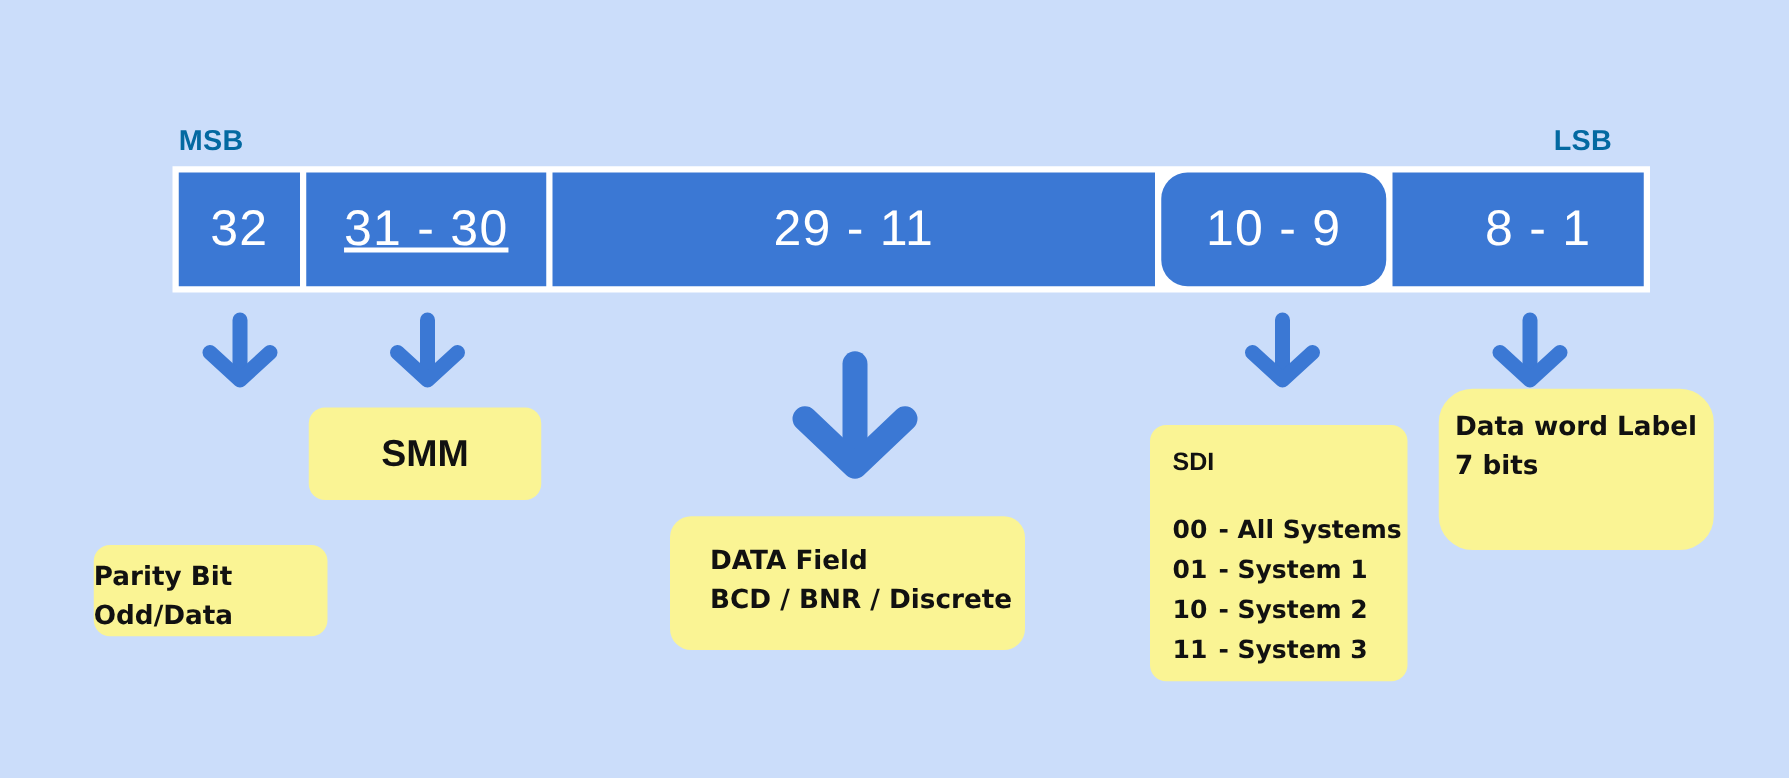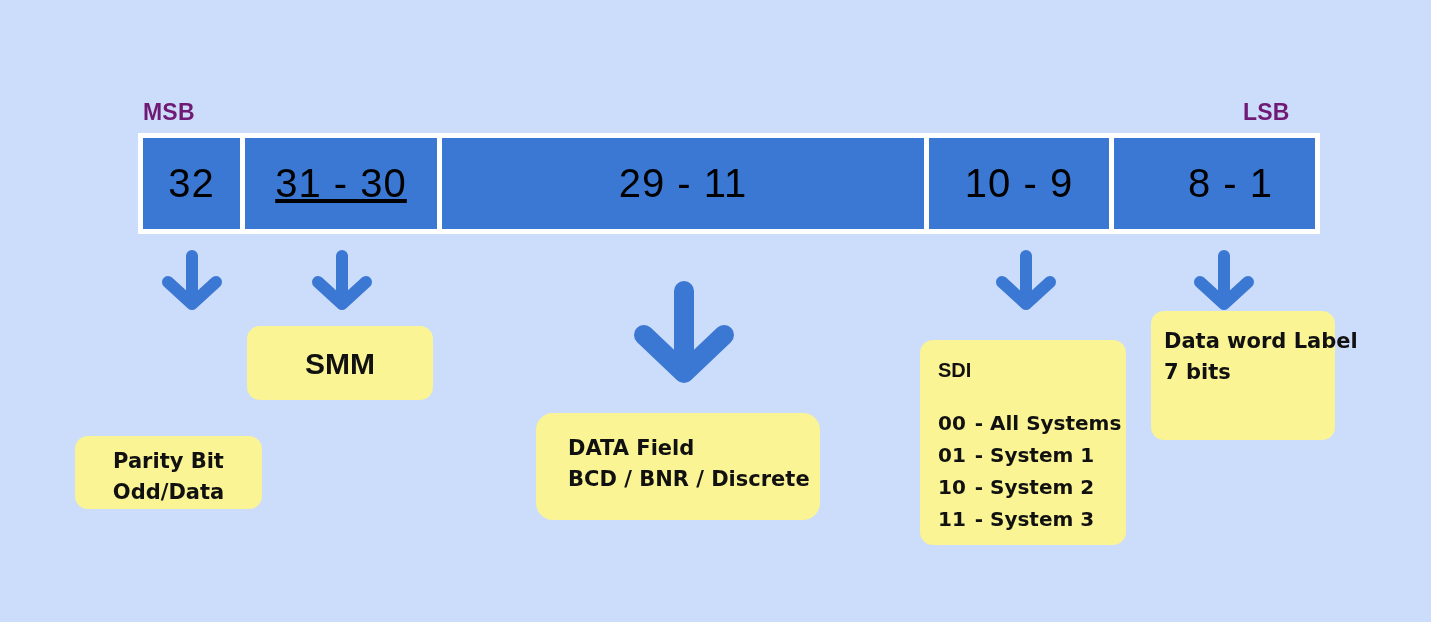--- a/index.html
+++ b/index.html
@@ -18,21 +18,21 @@
     position: absolute;
     inset: 0;
   }
 
   
   .endian-label {
     position: absolute;
     font-family: "Liberation Sans", sans-serif;
     font-size: 23px;
     font-weight: 700;
-    color: #701a75;
+    color: #0369a1;
     letter-spacing: 0.2px;
     white-space: nowrap;
   }
   #msb-label { left: 143px; top: 99px; }
   #lsb-label { left: 1243px; top: 99px; text-align: center; }
 
   
   .bit-bar {
     position: absolute;
     left: 138px;
@@ -44,32 +44,32 @@
     align-items: stretch;
     padding: 5px;
     box-sizing: border-box;
     gap: 5px;
   }
   .bit-cell {
     background: #3b78d4;
     display: flex;
     align-items: center;
     justify-content: center;
-    color: #000000;
+    color: #ffffff;
     font-family: "Liberation Sans", sans-serif;
     font-size: 40px;
     font-weight: 400;
     letter-spacing: 1px;
     white-space: nowrap;
     box-sizing: border-box;
   }
   .cell-32   { flex: 0 0 97px; }
   .cell-3130 { flex: 0 0 192px; text-decoration: underline; }
   .cell-2911 { flex: 0 0 482px; }
-  .cell-109  { flex: 0 0 180px; }
+  .cell-109  { flex: 0 0 180px; border-radius: 21px; }
   .cell-81   { flex: 1 1 auto; padding-left: 32px; }
 
   
   .arrow {
     position: absolute;
     overflow: visible;
   }
   .arrow svg { display: block; overflow: visible; }
 
   
@@ -85,21 +85,20 @@
     font-size: 21px;
     font-weight: 700;
     line-height: 31px;
     white-space: nowrap;
   }
 
   #callout-parity {
     left: 75px; top: 436px;
     width: 187px; height: 73px;
     padding: 10px 0 0 0;
-    text-align: center;
   }
   #callout-smm {
     left: 247px; top: 326px;
     width: 186px; height: 74px;
     display: flex; align-items: center; justify-content: center;
   }
   #callout-smm .line {
     font-family: "Liberation Sans", sans-serif;
     font-size: 30px;
   }
@@ -109,22 +108,23 @@
     padding: 20px 0 15px 32px;
     border-radius: 17px;
   }
   #callout-sdi {
     left: 920px; top: 340px;
     width: 206px; height: 205px;
     padding: 17px 0 0 18px;
   }
   #callout-label {
     left: 1151px; top: 311px;
-    width: 184px; height: 129px;
+    width: 220px; height: 129px;
     padding: 15px 0 0 13px;
+    border-radius: 27px;
   }
 
   
   .sdi-title {
     font-family: "Liberation Sans", sans-serif;
     font-size: 20px;
     font-weight: 700;
     line-height: 26px;
     margin-bottom: 24px;
   }

